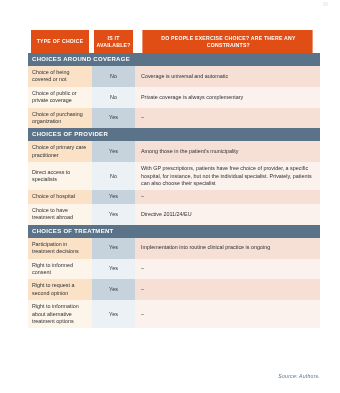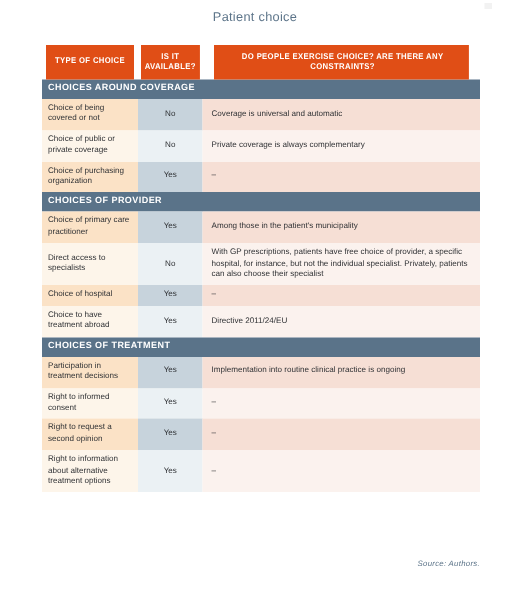--- a/index.html
+++ b/index.html
@@ -134,21 +134,20 @@
     color: #5c7489;
     letter-spacing: 0.2px;
     font-family: "Liberation Sans", sans-serif;
   }
 </style>
 </head>
 <body>
 
 <div class="page">
 
-  <div class="page-title">Patient choice</div>
 
   <div class="corner-mark"></div>
 
   <div class="table-wrap">
     <table class="choice-table">
       <colgroup>
         <col class="c1">
           <col class="c2">
           <col class="c3">
       </colgroup>

